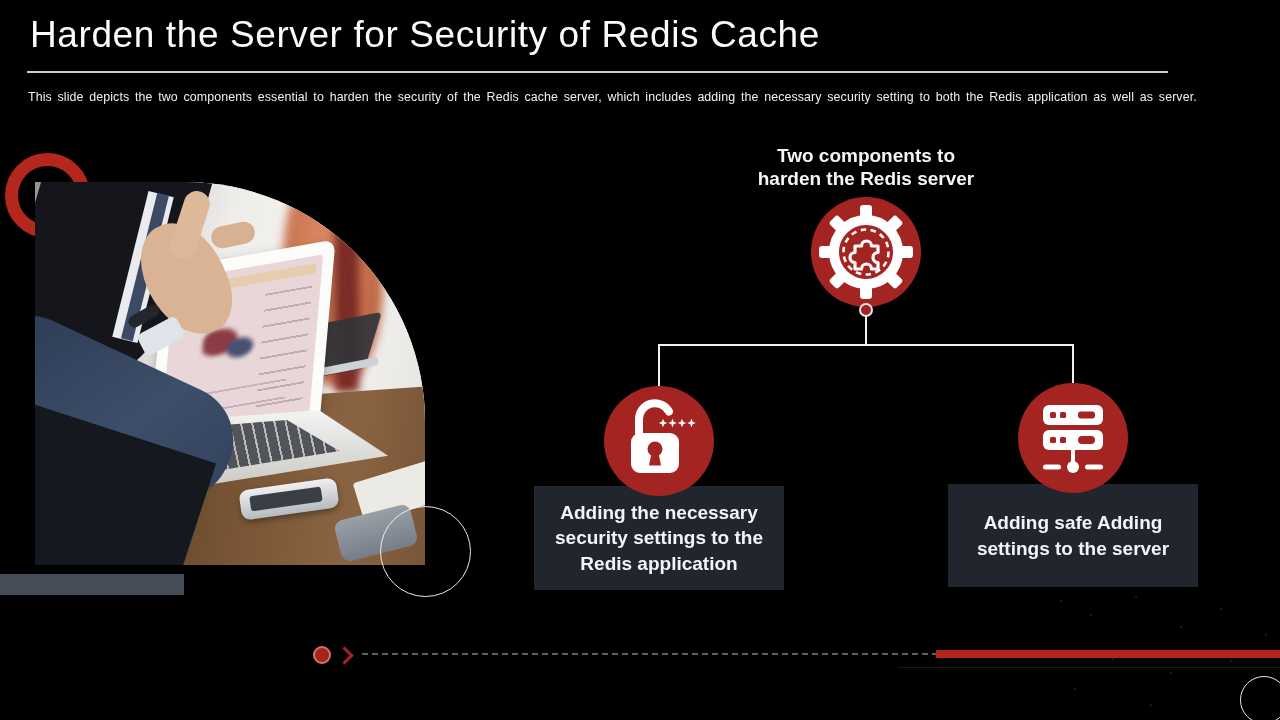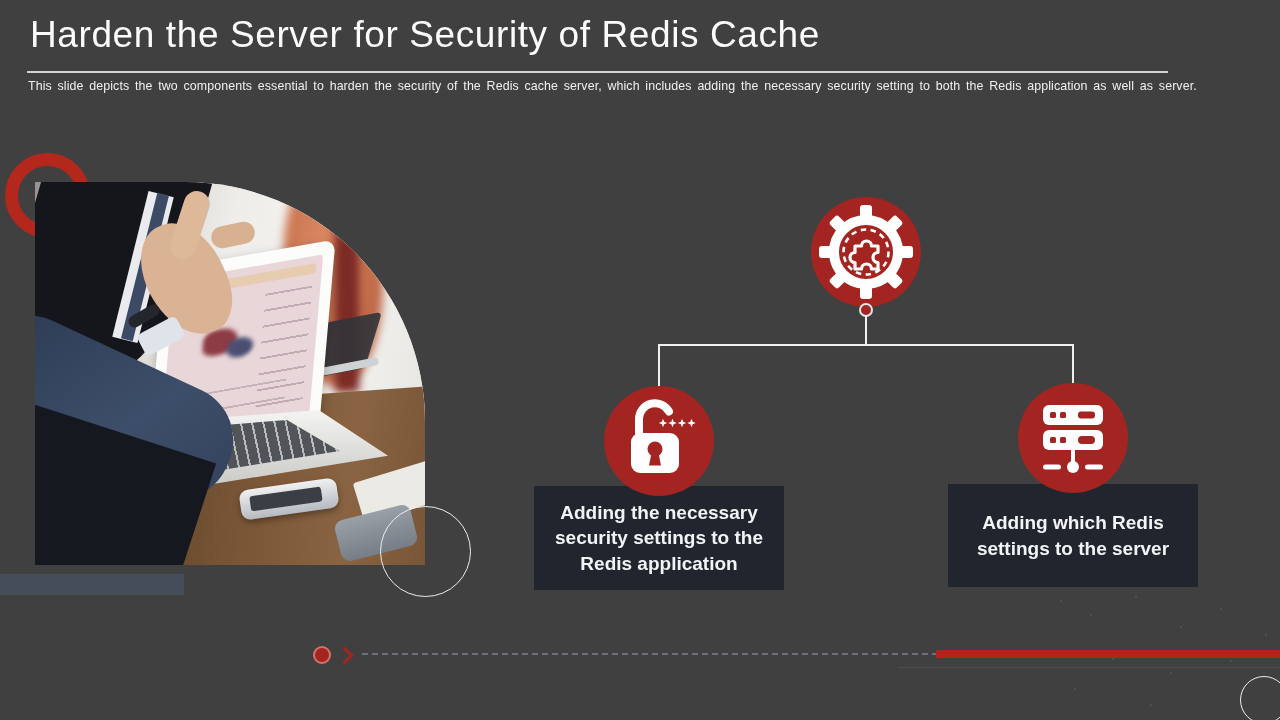--- a/index.html
+++ b/index.html
@@ -1,29 +1,29 @@
 <!DOCTYPE html>
 <html><head>
 <meta charset="utf-8">
 <style>
   html,body{margin:0;padding:0;background:#1c2027;}
   #stage{
     position:relative;width:1280px;height:720px;overflow:hidden;
-    background:#404040;
+    background:#000000;
     font-family:"Liberation Sans", sans-serif;
     color:#f2f4f6;
   }
   
   .title{
     position:absolute;left:30px;top:14px;width:1150px;
     font-size:37px;font-weight:400;letter-spacing:.6px;color:#fafbfc;white-space:nowrap;
   }
   .title-rule{position:absolute;left:27px;top:71px;width:1141px;height:2px;background:#dde0e4;opacity:.92;}
   .subtitle{
-    position:absolute;left:28px;top:79px;width:1170px;
+    position:absolute;left:28px;top:90px;width:1170px;
     font-size:12.4px;color:#eef0f2;word-spacing:2.2px;letter-spacing:.1px;
   }
   
   .red-ring{position:absolute;left:5px;top:153px;width:59px;height:59px;border:13px solid #b4271d;border-radius:50%;}
   .photo{
     position:absolute;left:35px;top:182px;width:390px;height:383px;
     border-radius:0 240px 0 0;overflow:hidden;background:#e8e5e0;
   }
   .photo *{position:absolute;}
   .ph-wall{inset:0;background:linear-gradient(105deg,#97928d 0%,#c9c6c1 16%,#efedea 42%,#f6f5f2 68%,#e2e0db 100%);}
@@ -133,20 +133,24 @@
     <div class="ph-finger1"></div>
     <div class="ph-finger2"></div>
     <div class="ph-watch"></div>
     <div class="ph-cuff"></div>
     <div class="ph-sleeve"></div>
     <div class="ph-suitlow"></div>
   </div>
   <div class="gray-bar"></div>
   <div class="circle-outline big"></div>
 
+  <div class="diagram-heading">
+    <div>Two components to</div>
+    <div>harden the Redis server</div>
+  </div>
 
   <div class="node root">
     <svg viewBox="0 0 110 110">
       <g fill="#fff">
         <g transform="rotate(0,55,55)">
             <rect x="49" y="8" width="12" height="15" rx="3"></rect>
           </g>
         <g transform="rotate(45,55,55)">
             <rect x="49" y="8" width="12" height="15" rx="3"></rect>
           </g>
@@ -175,21 +179,21 @@
     </svg>
   </div>
 
   <div class="conn-dot"></div>
   <div class="conn v-root"></div>
   <div class="conn h-main"></div>
   <div class="conn v-left"></div>
   <div class="conn v-right"></div>
 
   <div class="label-box one">Adding the necessary security settings to the Redis application</div>
-  <div class="label-box two">Adding which Redis settings to the server</div>
+  <div class="label-box two">Adding safe Adding settings to the server</div>
 
   <div class="node lock">
     <svg viewBox="0 0 110 110">
       <path d="M35,47 V33 a16,16 0 0 1 30,-7.5" fill="none" stroke="#fff" stroke-width="8" stroke-linecap="round"></path>
       <rect x="27" y="47" width="48" height="40" rx="9" fill="#fff"></rect>
       <circle cx="51" cy="63" r="7.5" fill="#a32420"></circle>
       <path d="M47.5,67 h7 l2.5,12.5 h-12 z" fill="#a32420"></path>
       <g fill="#fff">
         <path transform="translate(59,37)" d="M0,-4.2 L1.2,-1.2 L4.2,0 L1.2,1.2 L0,4.2 L-1.2,1.2 L-4.2,0 L-1.2,-1.2 Z"></path>
         <path transform="translate(68.5,37)" d="M0,-4.2 L1.2,-1.2 L4.2,0 L1.2,1.2 L0,4.2 L-1.2,1.2 L-4.2,0 L-1.2,-1.2 Z"></path>

